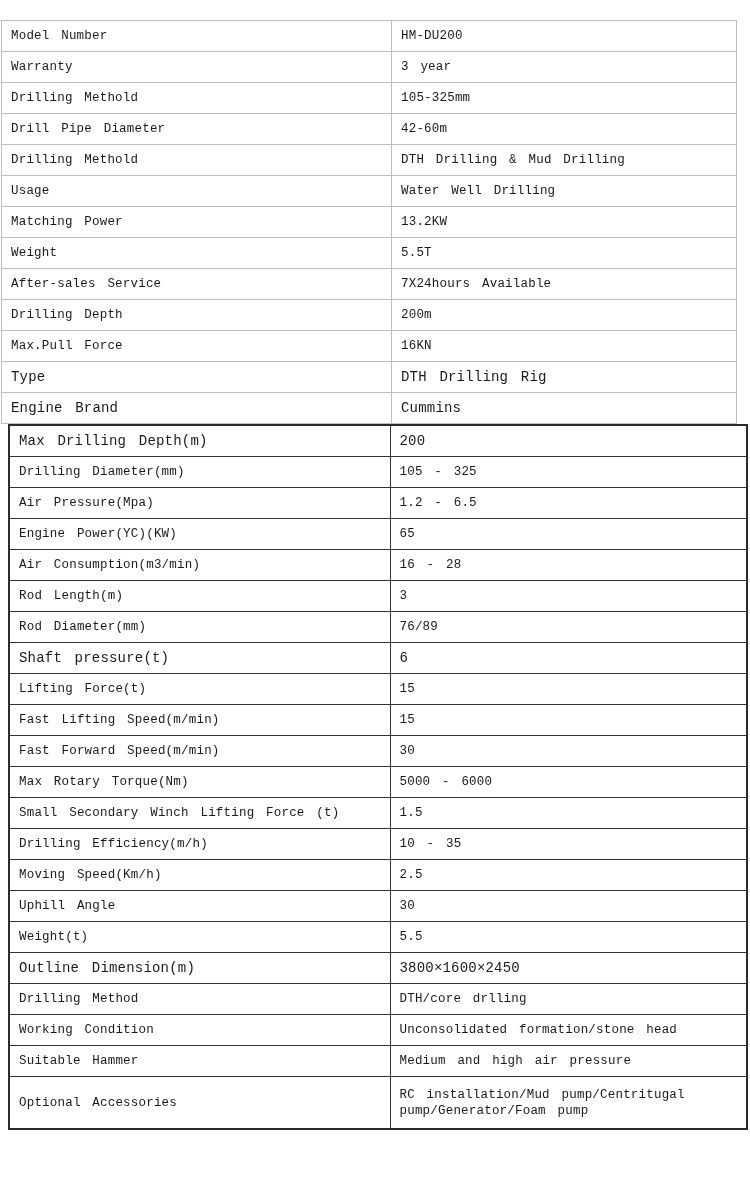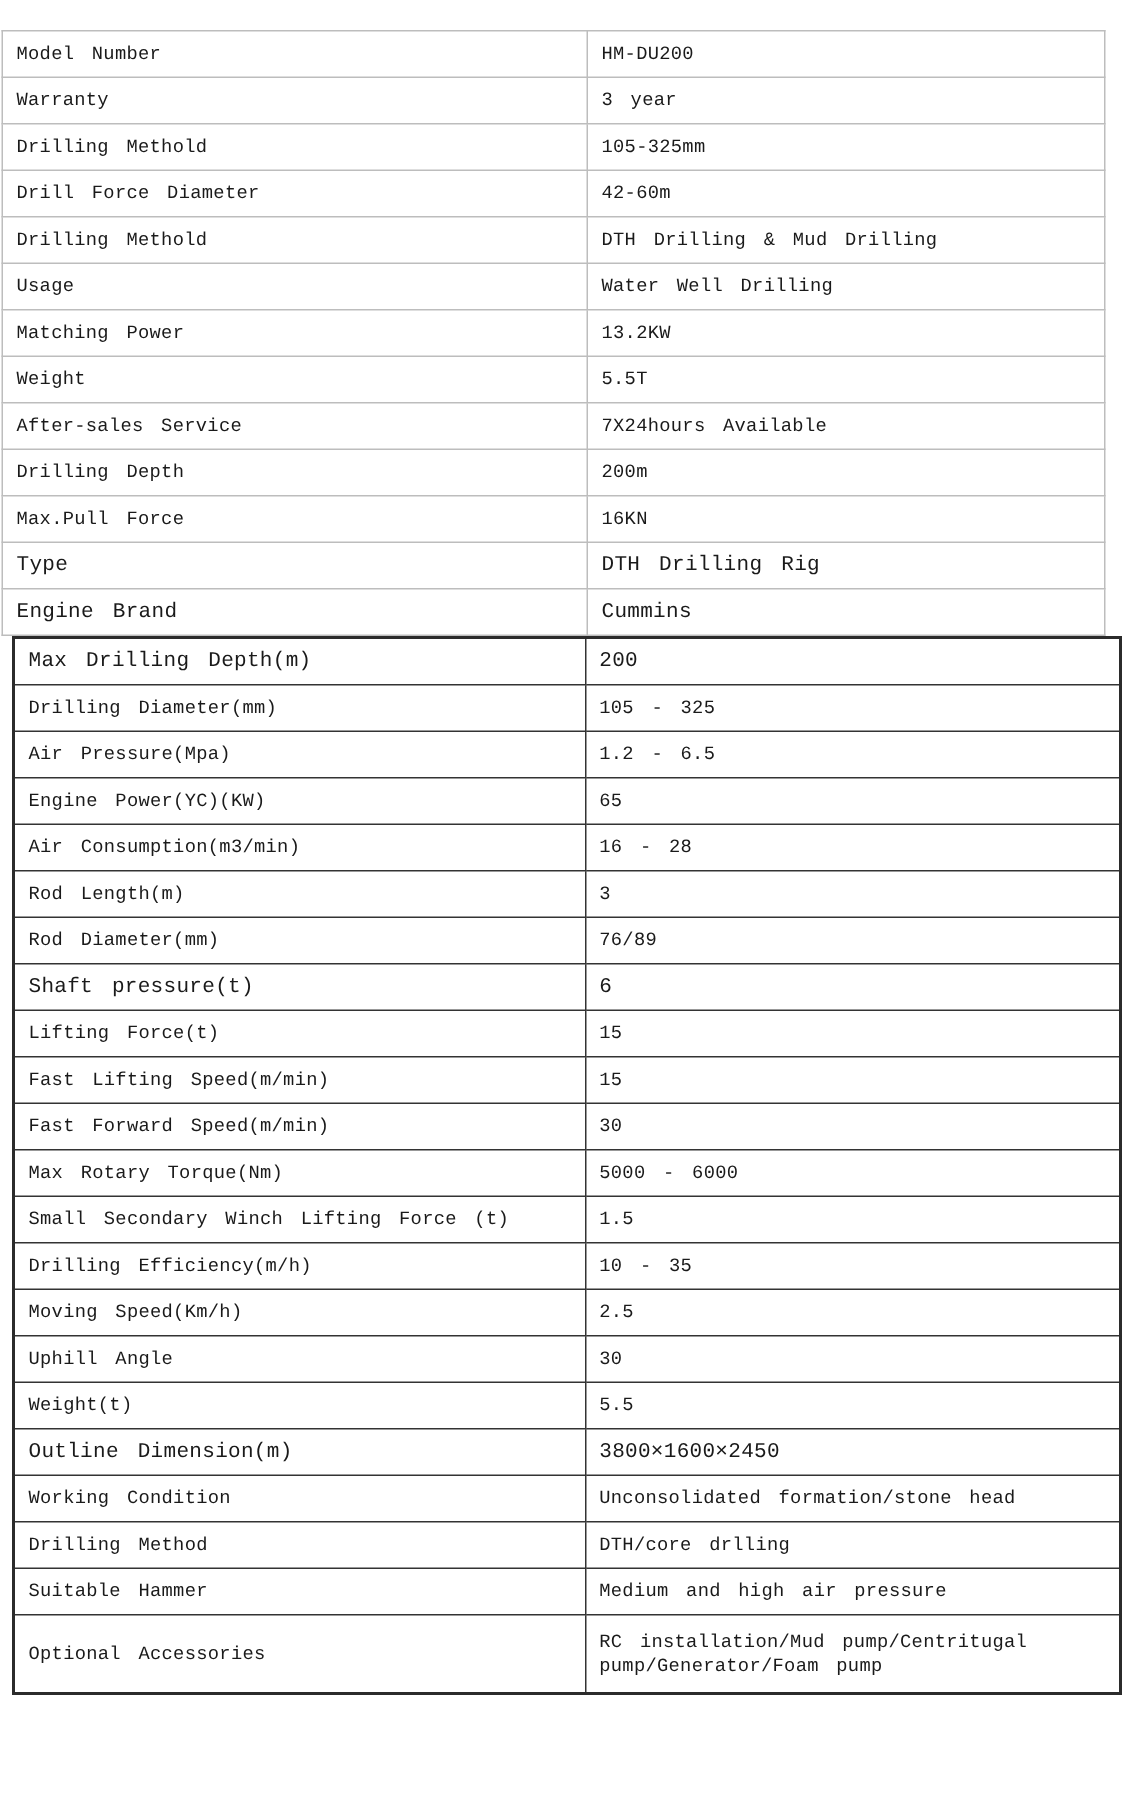--- a/index.html
+++ b/index.html
@@ -79,21 +79,21 @@
       </tr>
     <tr>
         <td>Warranty</td>
         <td>3  year</td>
       </tr>
     <tr>
         <td>Drilling  Methold</td>
         <td>105-325mm</td>
       </tr>
     <tr>
-        <td>Drill  Force  Diameter</td>
+        <td>Drill  Pipe  Diameter</td>
         <td>42-60m</td>
       </tr>
     <tr>
         <td>Drilling  Methold</td>
         <td>DTH  Drilling  &amp;  Mud  Drilling</td>
       </tr>
     <tr>
         <td>Usage</td>
         <td>Water  Well  Drilling</td>
       </tr>
@@ -200,26 +200,26 @@
       </tr>
     <tr>
         <td>Weight(t)</td>
         <td>5.5</td>
       </tr>
     <tr class="big">
         <td>Outline  Dimension(m)</td>
         <td>3800×1600×2450</td>
       </tr>
     <tr>
+        <td>Drilling  Method</td>
+        <td>DTH/core  drlling</td>
+      </tr>
+    <tr>
         <td>Working  Condition</td>
         <td>Unconsolidated  formation/stone  head</td>
-      </tr>
-    <tr>
-        <td>Drilling  Method</td>
-        <td>DTH/core  drlling</td>
       </tr>
     <tr>
         <td>Suitable  Hammer</td>
         <td>Medium  and  high  air  pressure</td>
       </tr>
     <tr class="tall">
         <td>Optional  Accessories</td>
         <td class="wrap">RC  installation/Mud  pump/Centritugal pump/Generator/Foam  pump</td>
       </tr>
   </tbody>

